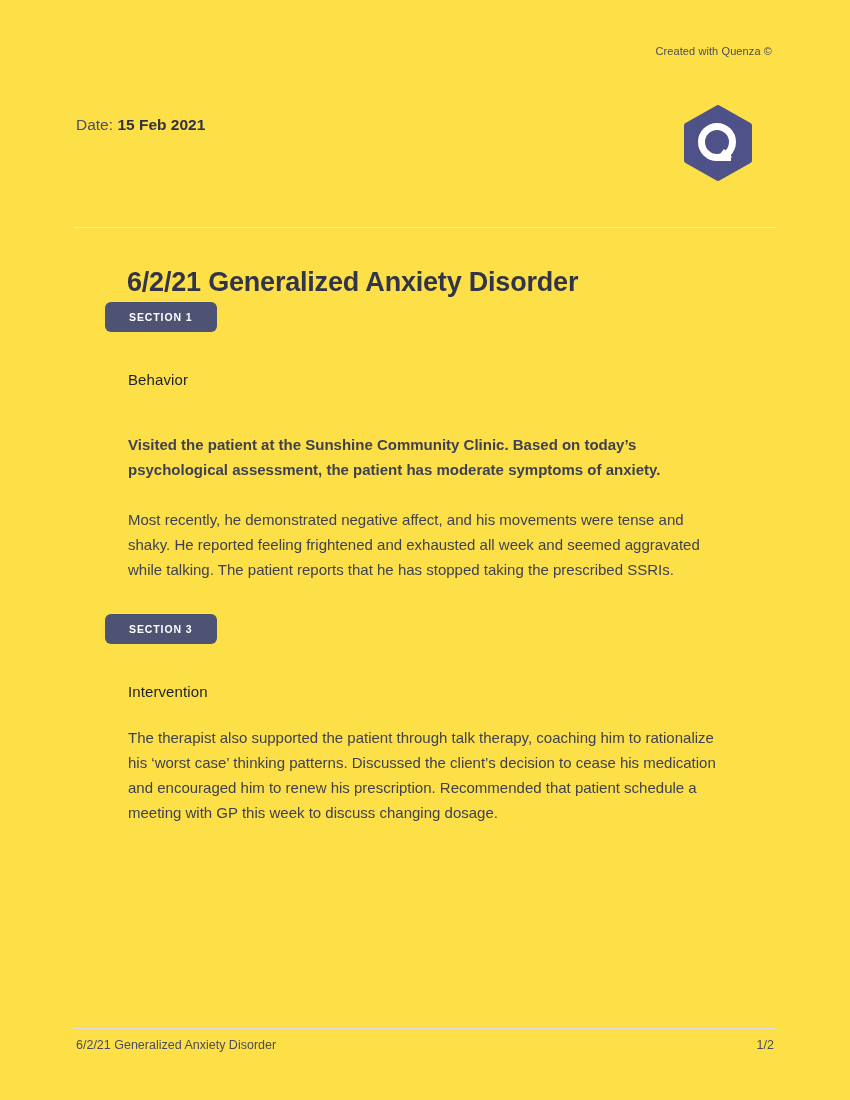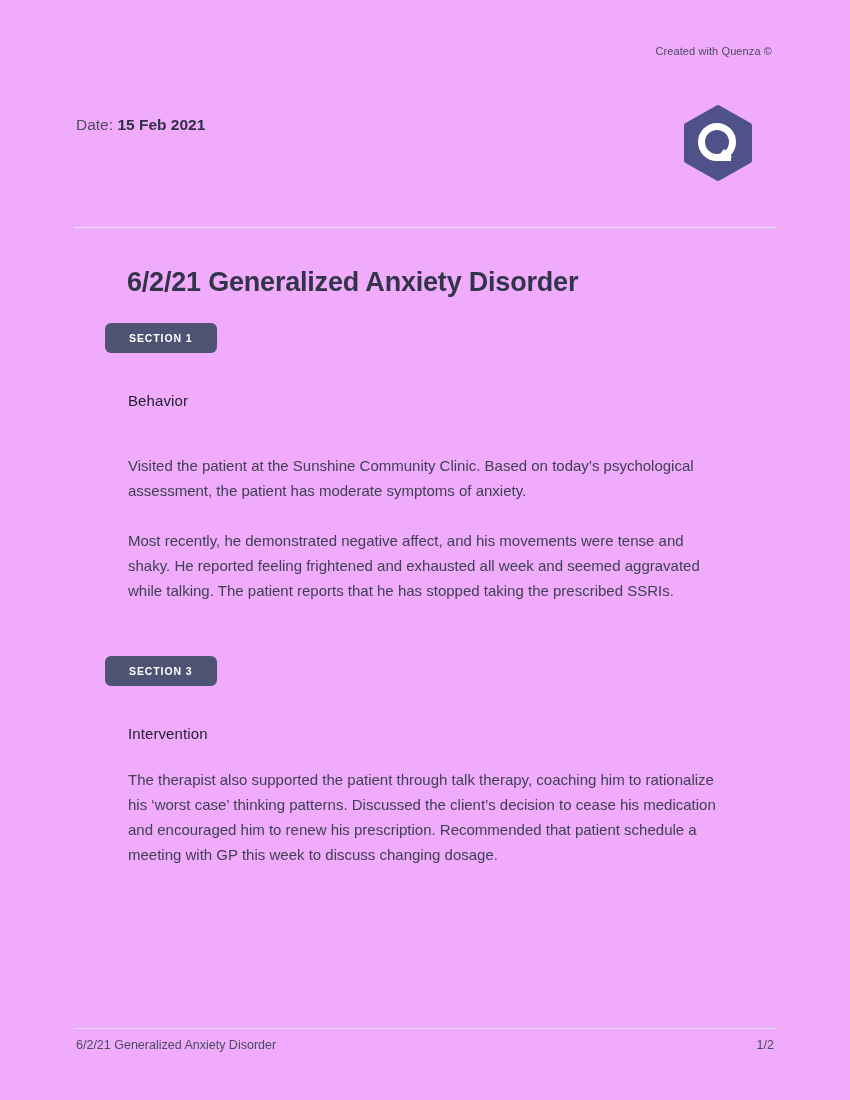--- a/index.html
+++ b/index.html
@@ -14,21 +14,21 @@
     color: #3a3c4e;
     position: relative;
     overflow: hidden;
   }
 
   .page {
     position: relative;
     width: 850px;
     height: 1100px;
     box-sizing: border-box;
-    background: #f0abfc;
+    background: #fde047;
   }
 
   
   .created-with {
     position: absolute;
     top: 45px;
     right: 78px;
     font-size: 11px;
     color: #4a4c60;
     letter-spacing: .1px;
@@ -89,39 +89,38 @@
 
   .section-badge {
     display: inline-block;
     background: #4e5273;
     color: #ffffff;
     font-size: 10.5px;
     font-weight: 700;
     letter-spacing: 0.9px;
     padding: 9px 24px 9px 24px;
     border-radius: 6px;
-    margin-top: 21px;
   }
 
   .section-heading {
     font-size: 15px;
     font-weight: 400;
     color: #1d1f2b;
     margin: 39px 0 0 23px;
     letter-spacing: .1px;
   }
 
   .para {
     font-size: 15px;
     line-height: 25px;
     color: #3f4153;
     margin: 0 0 0 23px;
     max-width: 600px;
   }
-  .para.first { margin-top: 44px; }
+  .para.first { margin-top: 44px; font-weight: bold; }
   .para.next  { margin-top: 25px; }
 
   .gap-section { height: 32px; }
 
   
   .footer-rule {
     position: absolute;
     left: 74px;
     right: 74px;
     top: 1028px;

